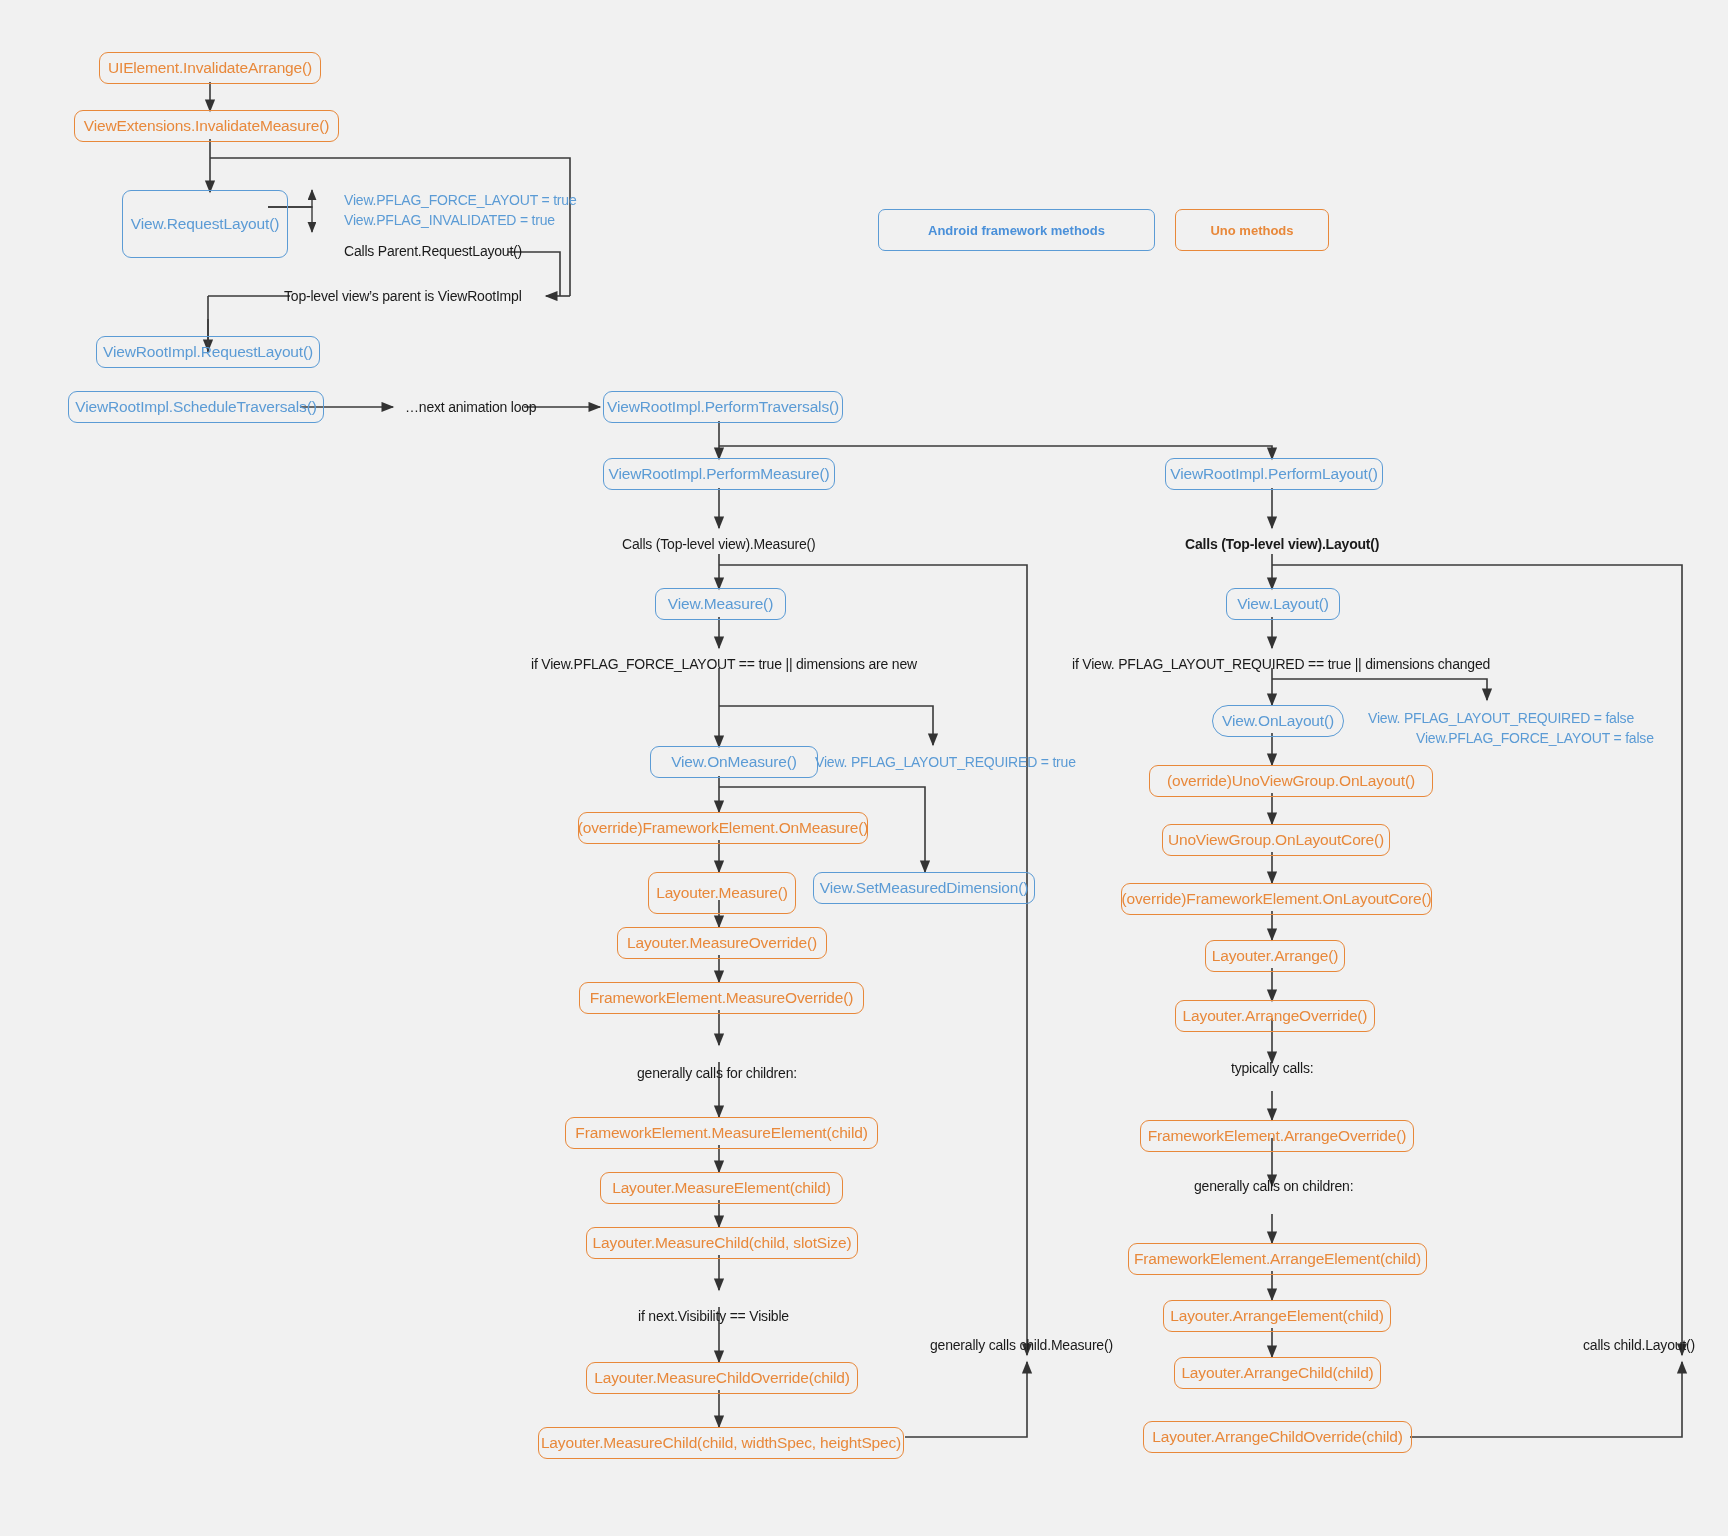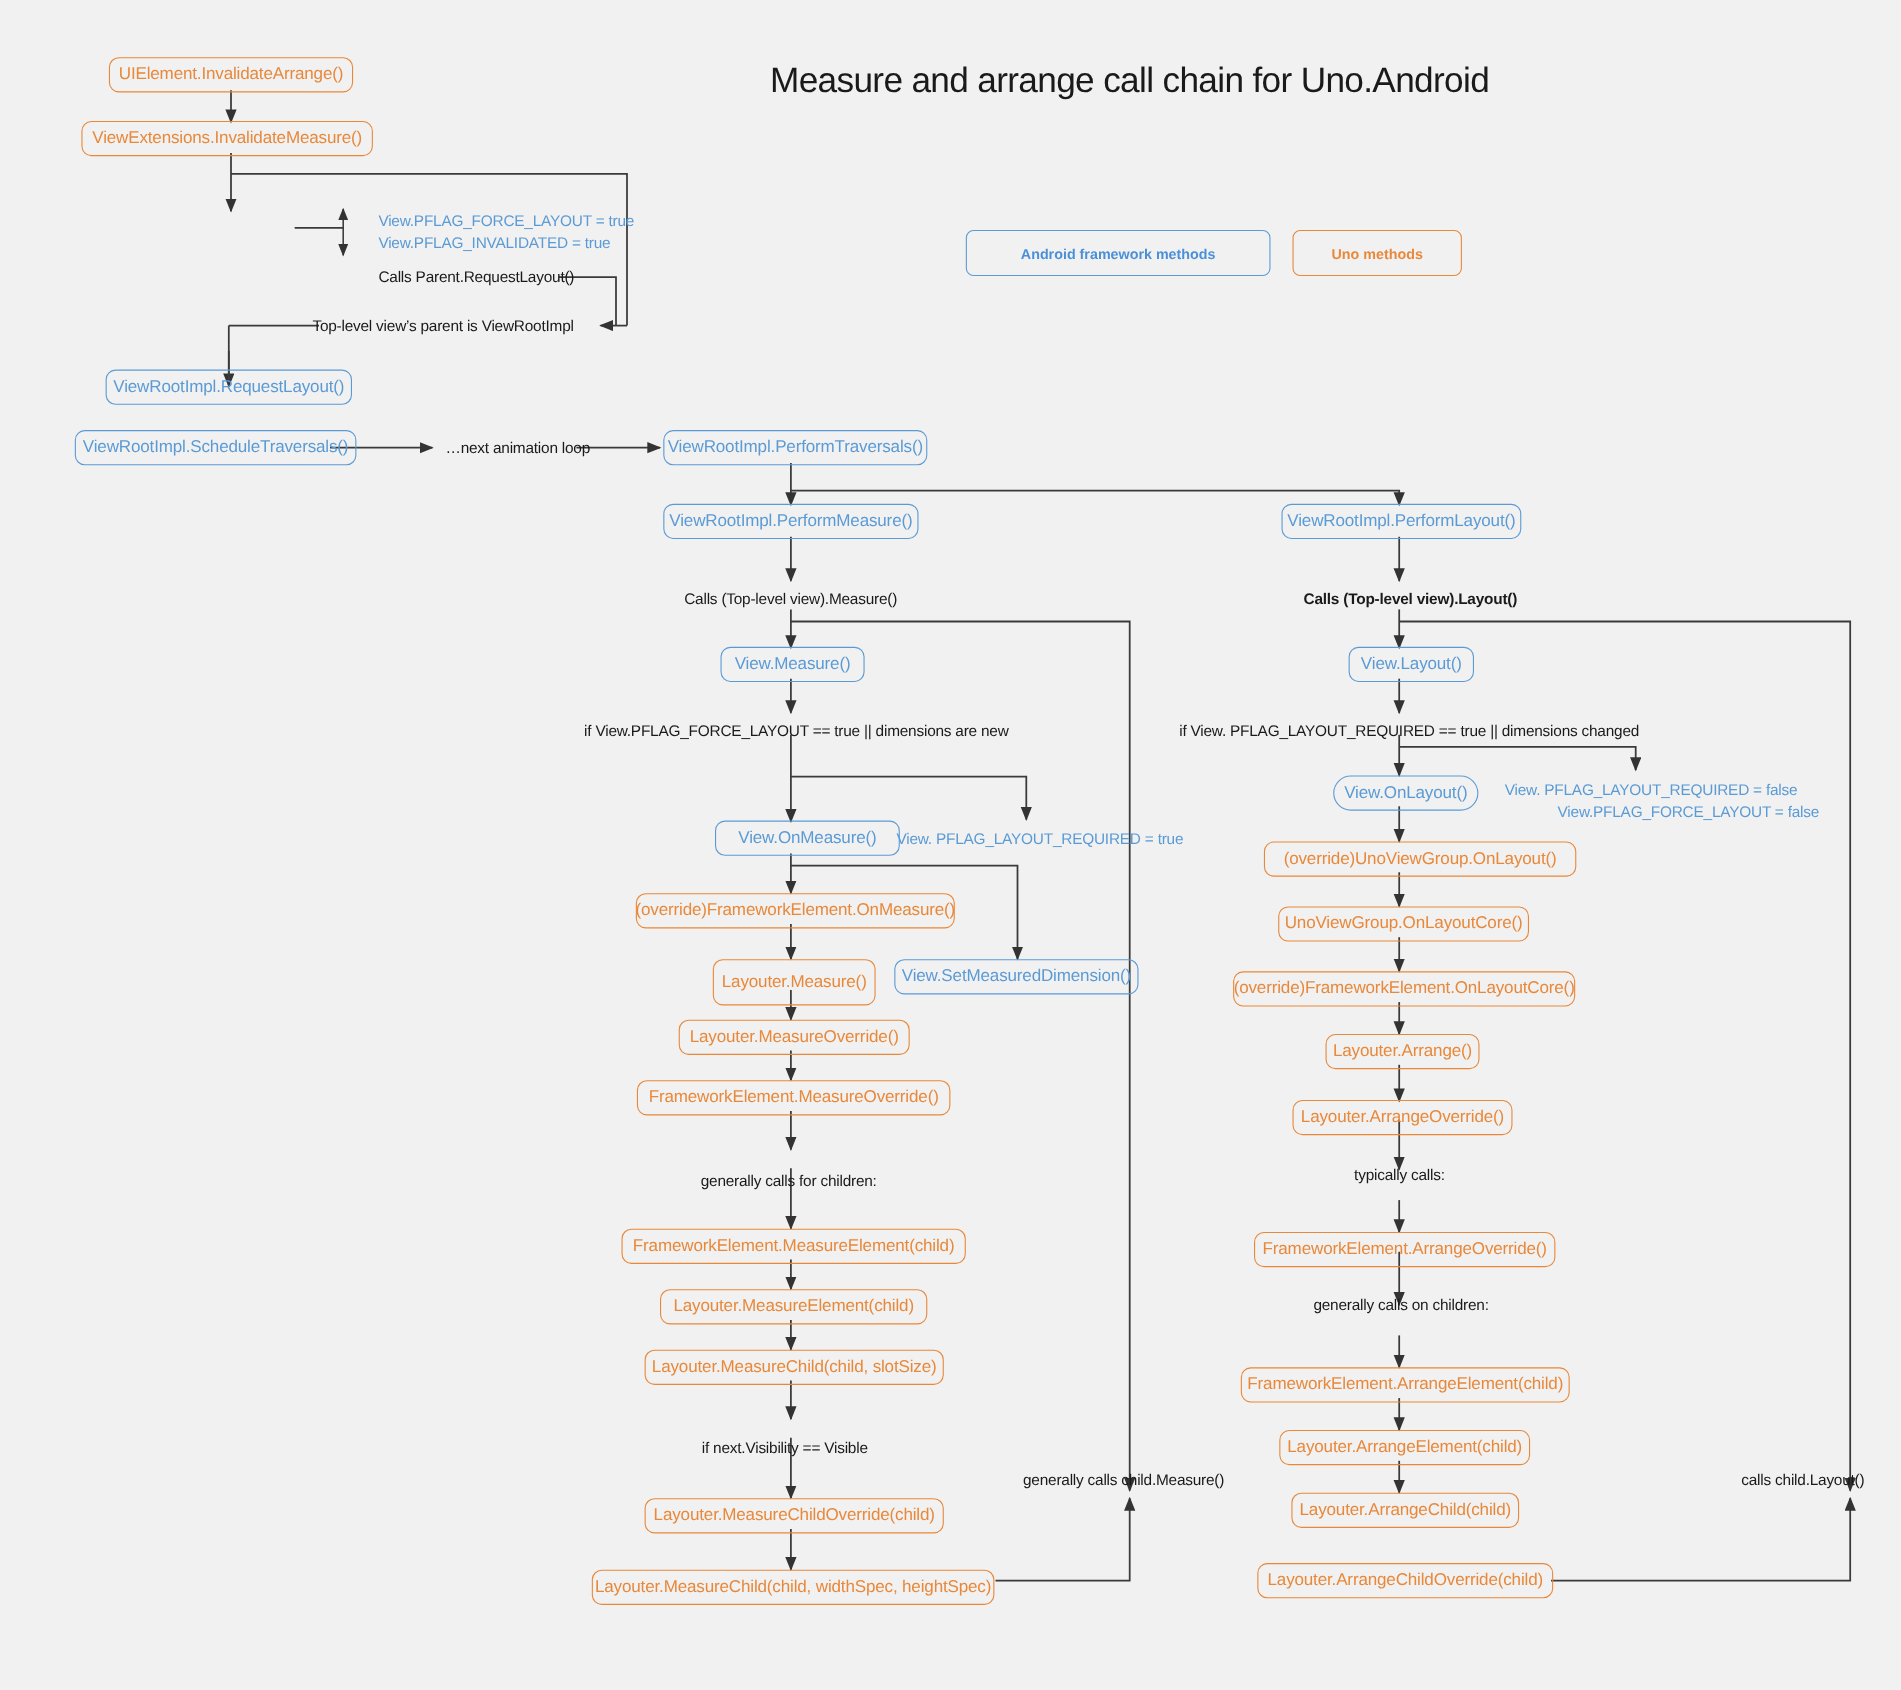--- a/index.html
+++ b/index.html
@@ -171,27 +171,27 @@
       <path d="M208,296 L208,296"></path>
       <path d="M208,296 L290,296"></path>
       <path d="M208,296 L208,352"></path>
       <path d="M908,1437 L908,1437"></path>
     </g>
     <g stroke="#3a3a3a" stroke-width="1.6" fill="none" marker-end="url(#ah)">
       <path d="M570,296 L546,296"></path>
     </g>
   </svg>
 
-  <div class="title" style="left:700px; top:55px;">Measure and arrange call chain for Uno.Android</div>
 
   <div class="legend-box android" style="left:878px; top:209px; width:277px; height:42px;">Android framework methods</div>
   <div class="legend-box uno" style="left:1175px; top:209px; width:154px; height:42px;">Uno methods</div>
 
   <div class="node uno" style="left:99px; top:52px; width:222px; height:32px;">UIElement.InvalidateArrange()</div>
   <div class="node uno" style="left:74px; top:110px; width:265px; height:32px;">ViewExtensions.InvalidateMeasure()</div>
+  <div class="node android" style="left:122px; top:190px; width:166px; height:68px;">View.RequestLayout()</div>
 
   <div class="note blue" style="left:344px; top:192px;">View.PFLAG_FORCE_LAYOUT = true</div>
   <div class="note blue" style="left:344px; top:212px;">View.PFLAG_INVALIDATED = true</div>
   <div class="note" style="left:344px; top:243px;">Calls Parent.RequestLayout()</div>
   <div class="note" style="left:284px; top:288px;">Top-level view’s parent is ViewRootImpl</div>
 
   <div class="node android" style="left:96px; top:336px; width:224px; height:32px;">ViewRootImpl.RequestLayout()</div>
   <div class="node android" style="left:68px; top:391px; width:256px; height:32px;">ViewRootImpl.ScheduleTraversals()</div>
 
   <div class="note" style="left:405px; top:399px;">…next animation loop</div>

